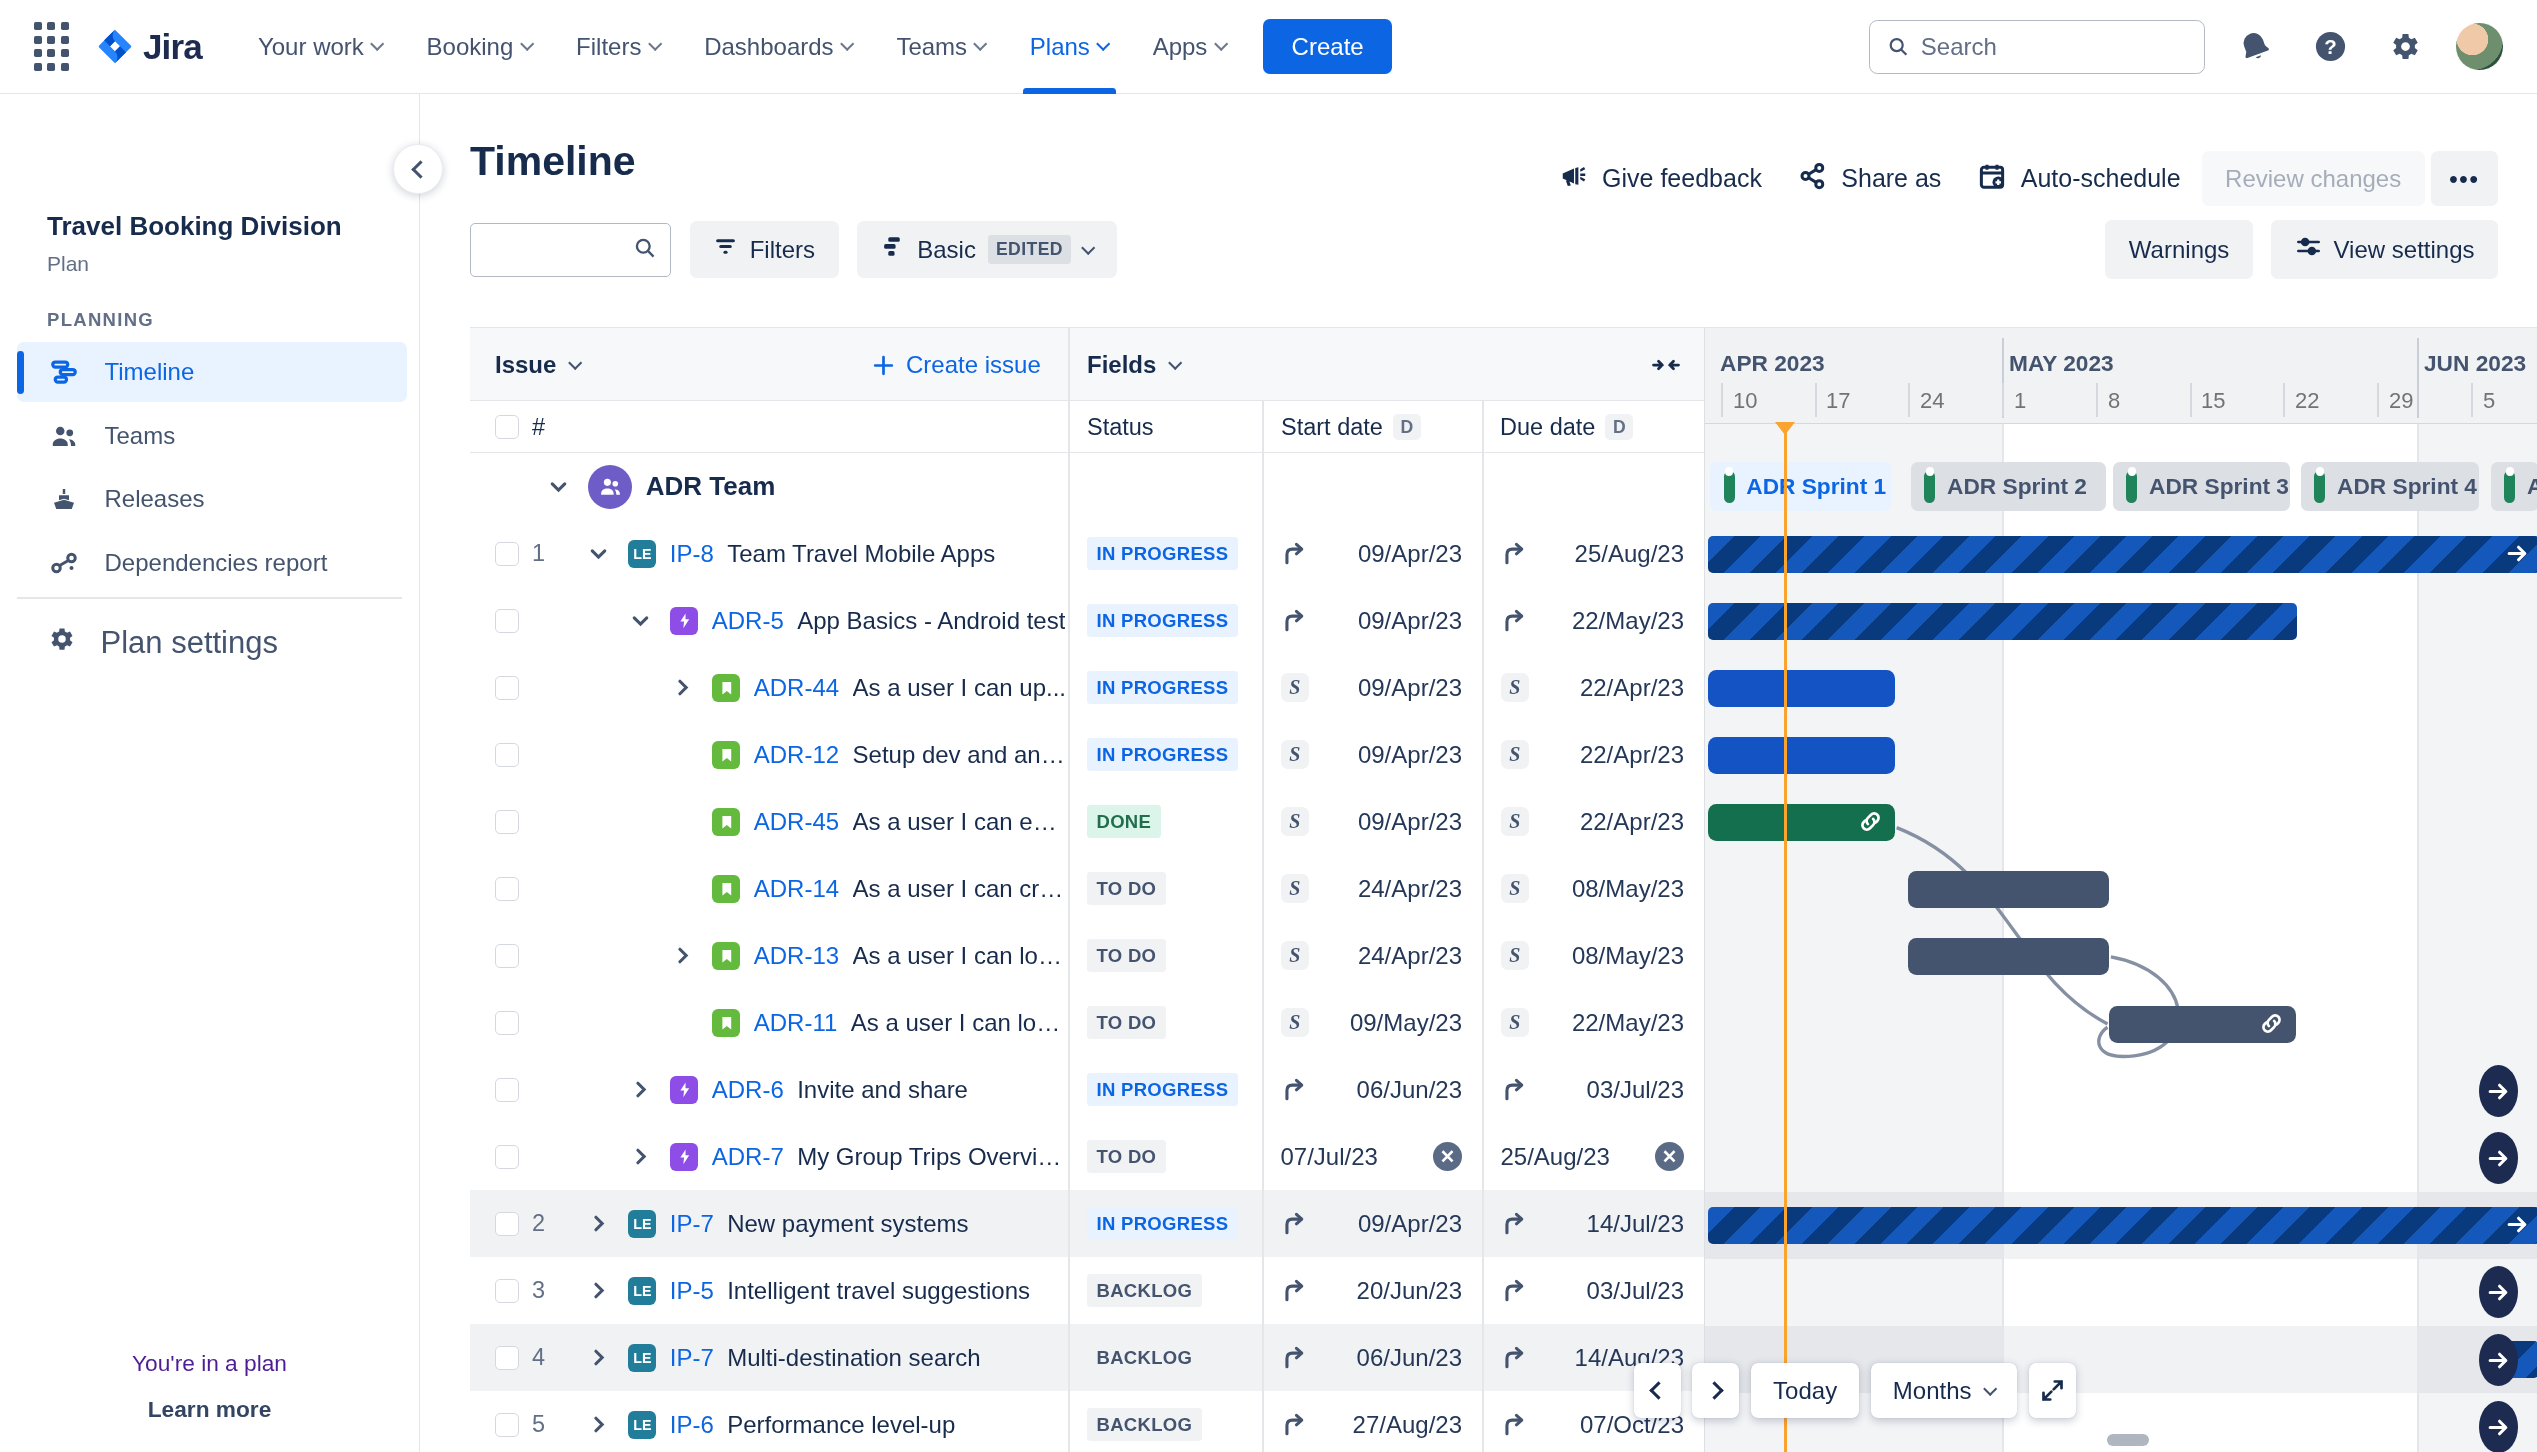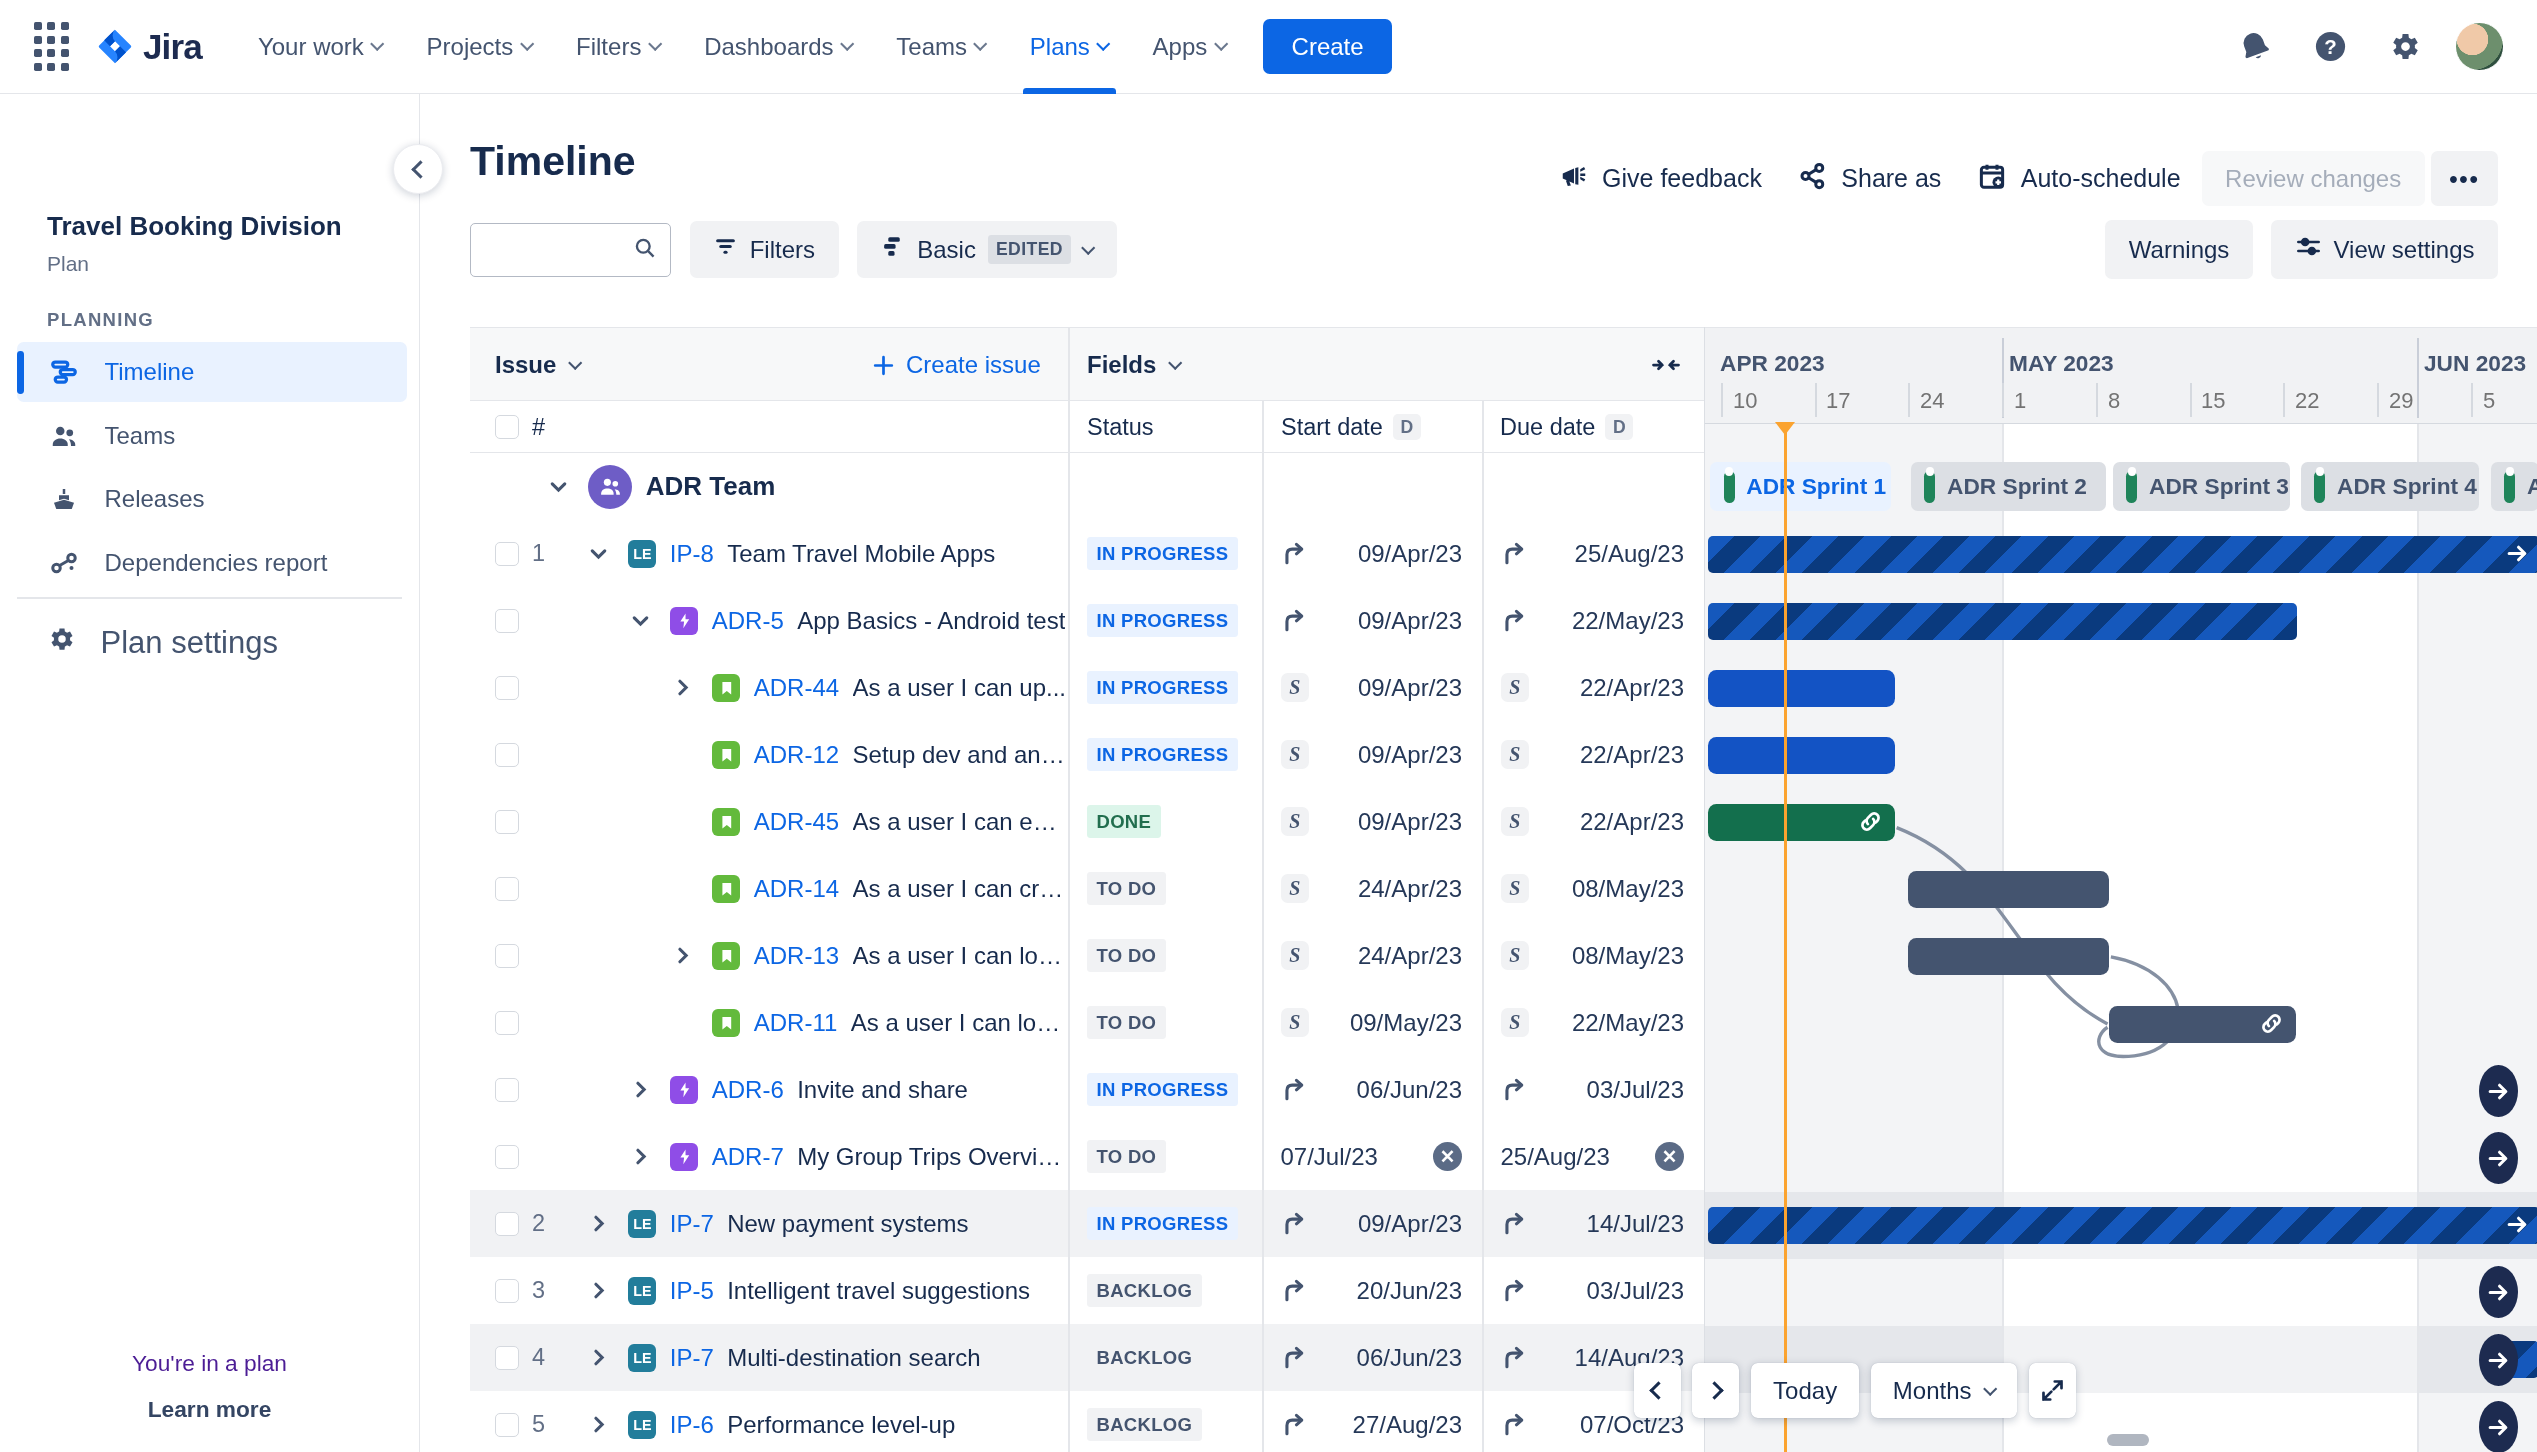--- a/index.html
+++ b/index.html
@@ -164,21 +164,21 @@
         <path fill="#0052CC" d="M15 11.6l-3 3a5.1 5.1 0 010 7.2l6.6-6.6-3.6-3.6z"></path>
       </svg>
       <span class="logo-text">Jira</span>
     </div>
     <nav class="nav-items" id="nav-items">
         <div class="nav-item">
           <span>Your work</span>
           <span class="chev"></span>
         </div>
         <div class="nav-item">
-          <span>Projects</span>
+          <span>Booking</span>
           <span class="chev"></span>
         </div>
         <div class="nav-item">
           <span>Filters</span>
           <span class="chev"></span>
         </div>
         <div class="nav-item">
           <span>Dashboards</span>
           <span class="chev"></span>
         </div>
@@ -190,20 +190,27 @@
           <span>Plans</span>
           <span class="chev"></span>
         </div>
         <div class="nav-item">
           <span>Apps</span>
           <span class="chev"></span>
         </div>
       </nav>
     <button class="create-btn">Create</button>
     <div class="nav-right">
+      <div class="nav-search">
+        <svg width="25" height="25" viewBox="0 0 24 24" fill="none" stroke="#44546F" stroke-width="2.4">
+            <circle cx="10.5" cy="10.5" r="6.5"></circle>
+            <path d="M15.5 15.5L21 21"></path>
+          </svg>
+        <input placeholder="Search" style="">
+      </div>
       <div class="nav-icon-btn">
         <svg width="34" height="34" viewBox="0 0 24 24" fill="#44546F" transform="rotate(-20)">
             <path d="M12 2a7 7 0 00-7 7v4.3L3.4 16a1 1 0 00.9 1.5h15.4a1 1 0 00.9-1.5L19 13.3V9a7 7 0 00-7-7zm-2 17a2.2 2.2 0 004 0z"></path>
           </svg>
       </div>
       <div class="nav-icon-btn">
         <svg width="35" height="35" viewBox="0 0 24 24">
             <circle cx="12" cy="12" r="10" fill="#44546F"></circle>
             <text x="12" y="17" text-anchor="middle" font-size="14" font-weight="bold" fill="#fff" font-family="Liberation Sans, sans-serif">?</text>
           </svg>

